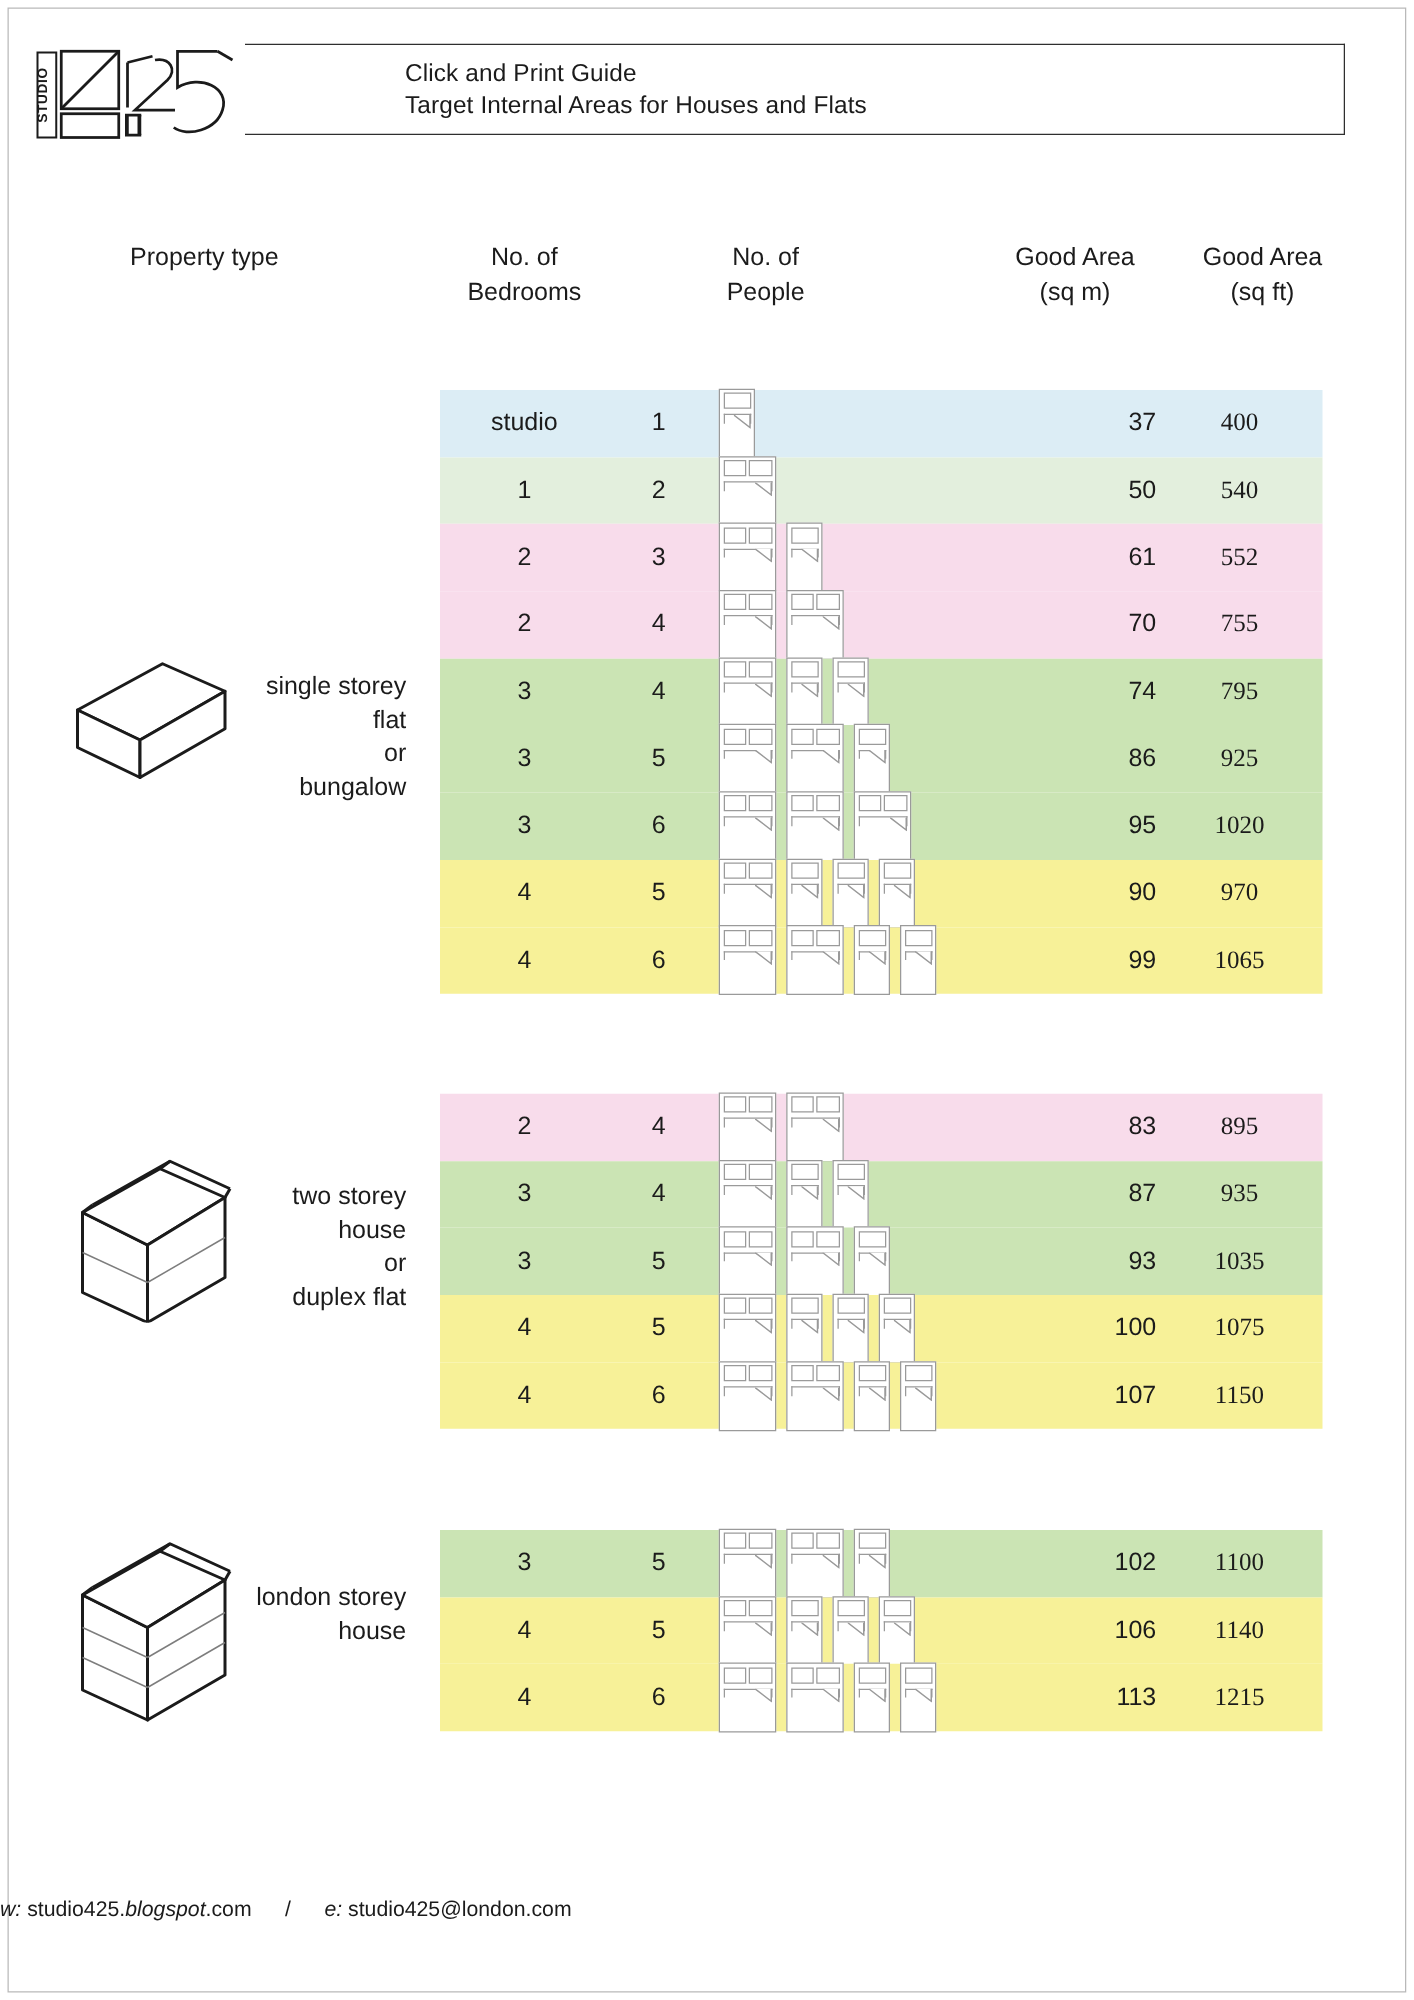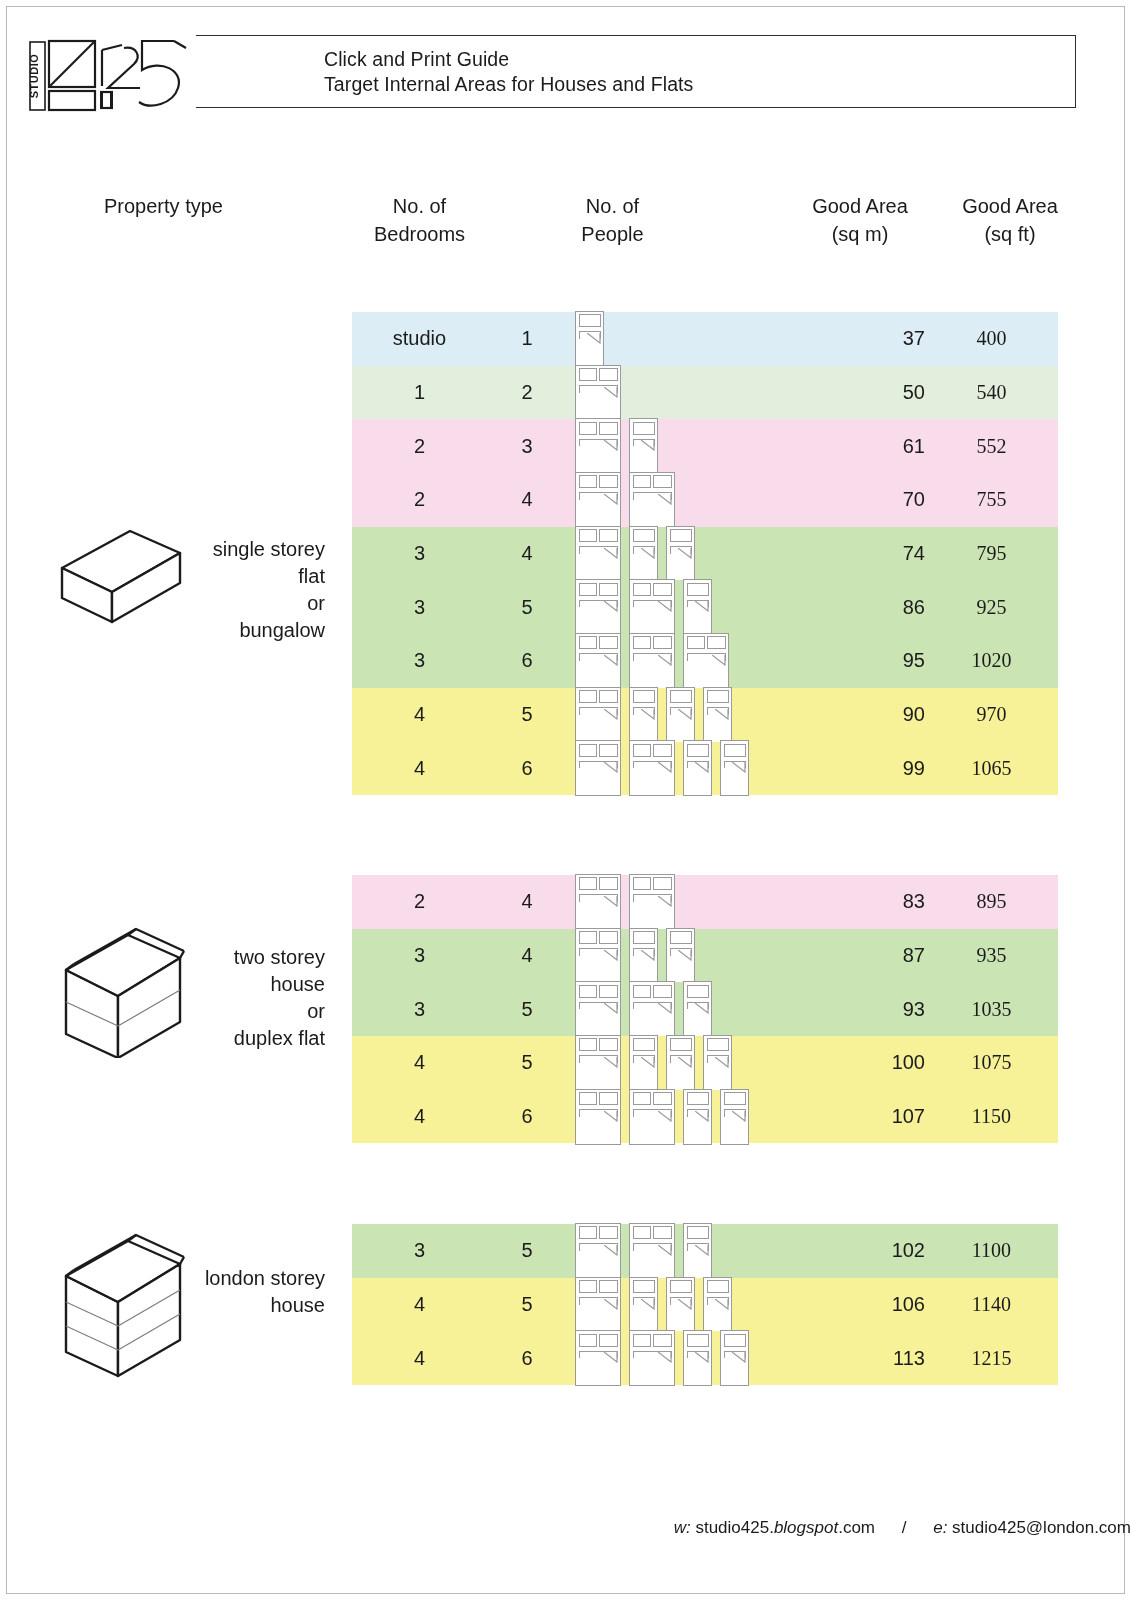--- a/index.html
+++ b/index.html
@@ -147,21 +147,21 @@
     text-align: right;
     white-space: pre-line;
   }
   .house-icon { position: absolute; }
 
   
   .footer {
     position: absolute;
     left: 0; top: 1518px;
     width: 1131px;
-    text-align: right;
+    text-align: left;
     font-size: 17px;
     color: #1b1b1b;
   }
   .footer .it { font-style: italic; }
 </style>
 </head>
 <body>
 
 <div class="page">
 

